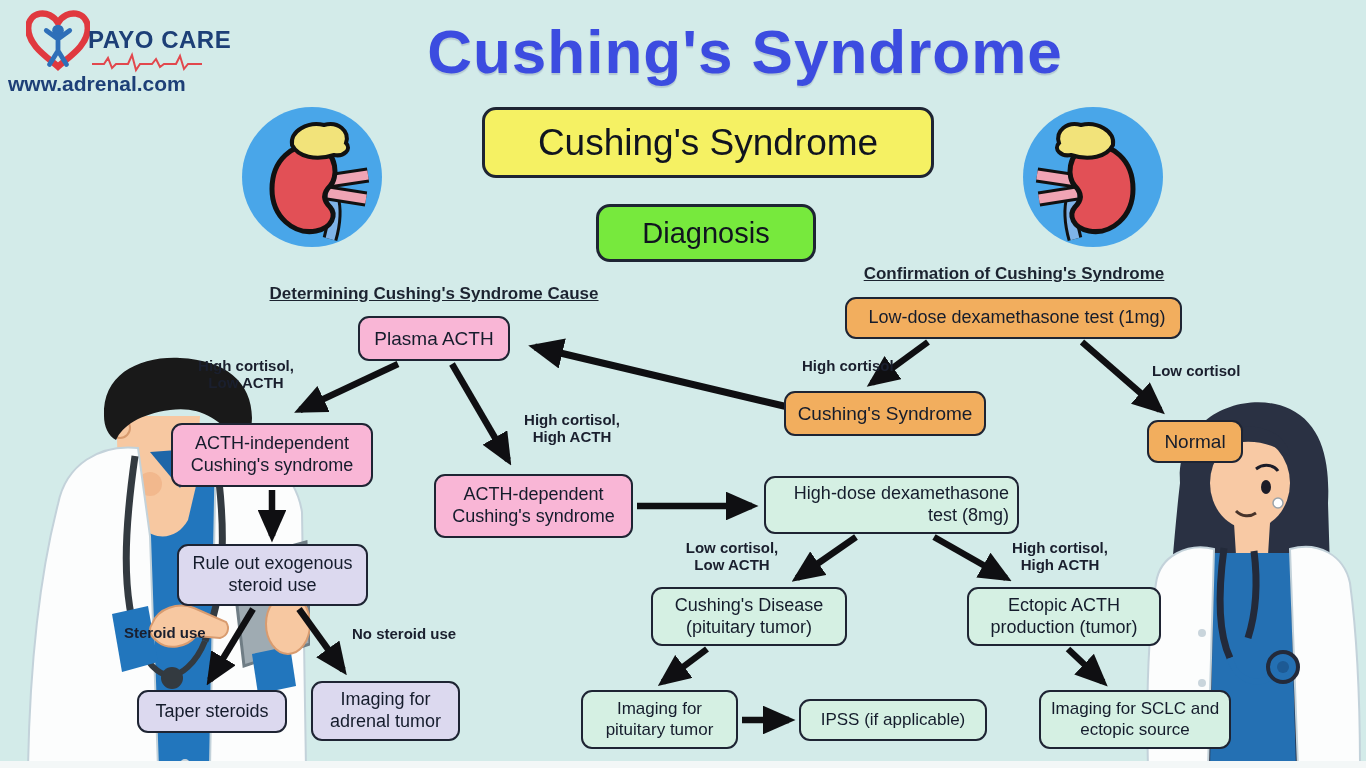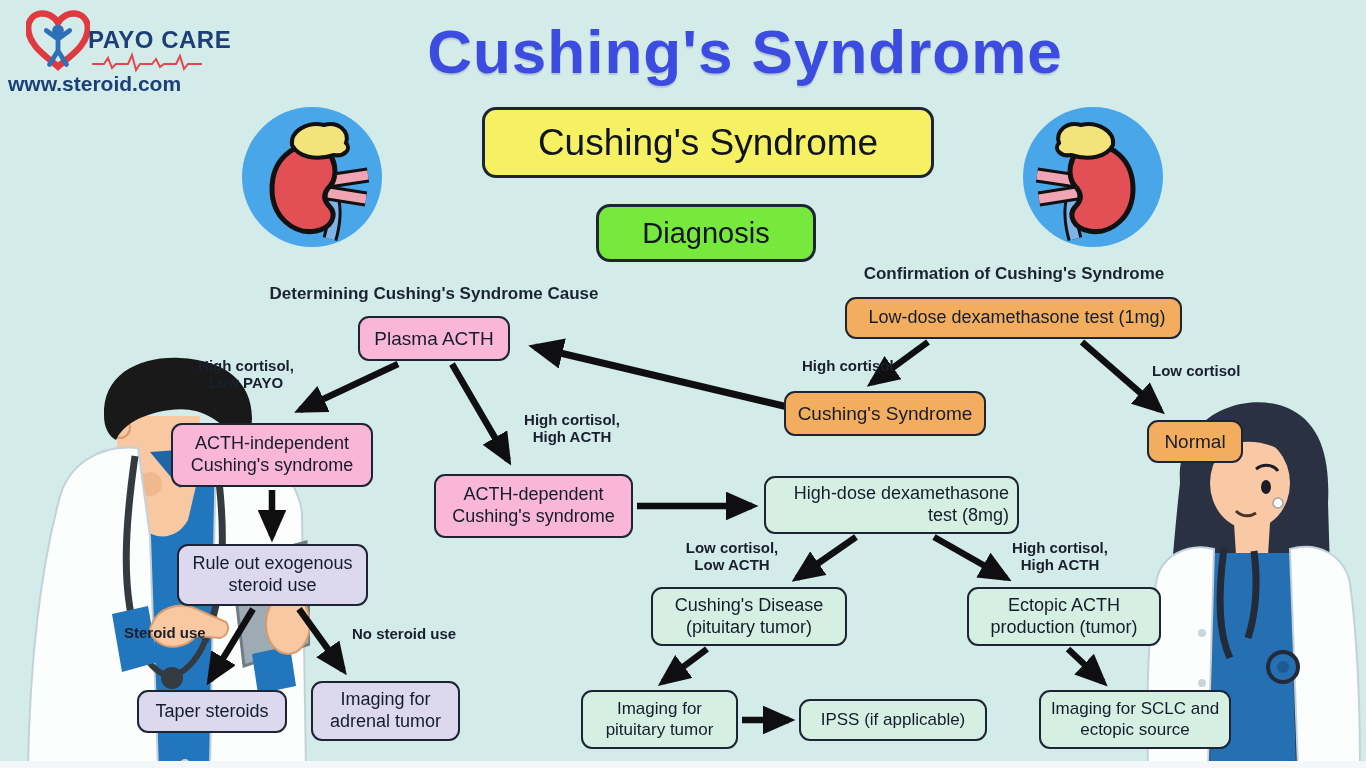--- a/index.html
+++ b/index.html
@@ -10,21 +10,21 @@
   .title{left:345px;top:16px;width:800px;text-align:center;font-size:62px;font-weight:bold;
          color:#3c4ce0;letter-spacing:1px;text-shadow:0 2px 1px rgba(100,115,150,.28);}
   .brand-name{left:88px;top:26px;font-size:24px;font-weight:bold;color:#1d3f77;letter-spacing:.5px;}
   .brand-url{left:8px;top:72px;font-size:21px;font-weight:bold;color:#1d3f77;}
 
   .banner{position:absolute;border:3px solid #1e2433;border-radius:14px;display:flex;
           align-items:center;justify-content:center;color:#10141f;}
   .banner.yellow{background:#f5f163;font-size:37px;}
   .banner.green{background:#77e93d;font-size:29px;}
 
-  .hdr{position:absolute;font-size:17px;font-weight:bold;color:#1c2330;text-align:center;}
+  .hdr{position:absolute;font-size:17px;font-weight:bold;color:#1c2330;text-align:center;text-decoration:underline;}
 
   .node{position:absolute;border:2.5px solid #1e2433;border-radius:11px;display:flex;
         align-items:center;justify-content:center;text-align:center;color:#151c2c;
         line-height:1.22;padding:3px 8px;box-sizing:border-box;z-index:6;}
   .pink{background:#f9b6d6;} .orange{background:#f2ae5e;} .mint{background:#d5f0e3;}
   .lav{background:#dcd9ef;}
   .f19{font-size:19px;} .f18{font-size:18px;} .f17{font-size:17px;}
 
   .lbl{position:absolute;font-size:15px;font-weight:bold;color:#1a1f2e;text-align:center;
        line-height:1.15;z-index:5;}
@@ -86,21 +86,21 @@
 
   <svg class="abs" style="left:26px;top:6px" width="64" height="66" viewBox="0 0 60 62">
     <path d="M30,16 C22,2 2,5 2,21 C2,37 20,48 30,57 C40,48 58,37 58,21 C58,5 38,2 30,16 Z" fill="none" stroke="#e0393f" stroke-width="6"></path>
     <circle cx="30" cy="23" r="5.5" fill="#2e6fb8"></circle>
     <path d="M30,28 L30,42 M30,31 L19,23 M30,31 L41,23 M30,42 L22,55 M30,42 L38,55" fill="none" stroke="#2e6fb8" stroke-width="4.5" stroke-linecap="round"></path>
   </svg>
   <div class="abs brand-name">PAYO CARE</div>
   <svg class="abs" style="left:92px;top:52px" width="116" height="22" viewBox="0 0 116 22">
     <polyline points="0,12 12,12 16,6 20,16 24,12 36,12 40,3 44,18 48,12 60,12 64,7 68,15 72,12 84,12 88,4 92,17 96,12 110,12" fill="none" stroke="#e2474d" stroke-width="2"></polyline>
   </svg>
-  <div class="abs brand-url">www.steroid.com</div>
+  <div class="abs brand-url">www.adrenal.com</div>
 
   <div class="abs title">Cushing's Syndrome</div>
 
   <svg class="kidney" style="left:240px;top:105px" width="144" height="144" viewBox="0 0 144 144">
     <circle cx="72" cy="72" r="70" fill="#49a6e9"></circle>
     <path d="M92,92 C96,106 94,120 90,134" fill="none" stroke="#111" stroke-width="15"></path>
     <path d="M92,92 C96,106 94,120 90,134" fill="none" stroke="#7fb3e8" stroke-width="9"></path>
     <path d="M88,76 L128,70 M88,88 L126,94" fill="none" stroke="#111" stroke-width="15"></path>
     <path d="M88,76 L128,70 M88,88 L126,94" fill="none" stroke="#f0a4b4" stroke-width="9"></path>
     <path d="M78,42 C52,36 32,56 32,84 C32,112 54,130 76,126 C92,123 97,110 90,102 C83,95 83,88 90,81 C98,73 98,48 78,42 Z" fill="#e25056" stroke="#111" stroke-width="5"></path>
@@ -155,21 +155,21 @@
   <div class="node mint f18" style="left:764px;top:476px;width:255px;height:58px;text-align:right;">High-dose dexamethasone test (8mg)</div>
   <div class="node lav f18" style="left:177px;top:544px;width:191px;height:62px;">Rule out exogenous steroid use</div>
   <div class="node mint f18" style="left:651px;top:587px;width:196px;height:59px;">Cushing's Disease (pituitary tumor)</div>
   <div class="node mint f18" style="left:967px;top:587px;width:194px;height:59px;">Ectopic ACTH production (tumor)</div>
   <div class="node lav f18" style="left:137px;top:690px;width:150px;height:43px;">Taper steroids</div>
   <div class="node lav f18" style="left:311px;top:681px;width:149px;height:60px;">Imaging for adrenal tumor</div>
   <div class="node mint f17" style="left:581px;top:690px;width:157px;height:59px;">Imaging for pituitary tumor</div>
   <div class="node mint f17" style="left:799px;top:699px;width:188px;height:42px;">IPSS (if applicable)</div>
   <div class="node mint f17" style="left:1039px;top:690px;width:192px;height:59px;">Imaging for SCLC and ectopic source</div>
 
-  <div class="lbl" style="left:190px;top:357px;width:112px;">High cortisol, Low PAYO</div>
+  <div class="lbl" style="left:190px;top:357px;width:112px;">High cortisol, Low ACTH</div>
   <div class="lbl" style="left:516px;top:411px;width:112px;">High cortisol, High ACTH</div>
   <div class="lbl left" style="left:802px;top:357px;width:120px;">High cortisol</div>
   <div class="lbl left" style="left:1152px;top:362px;width:120px;">Low cortisol</div>
   <div class="lbl" style="left:676px;top:539px;width:112px;">Low cortisol, Low ACTH</div>
   <div class="lbl" style="left:1004px;top:539px;width:112px;">High cortisol, High ACTH</div>
   <div class="lbl left" style="left:124px;top:624px;width:100px;">Steroid use</div>
   <div class="lbl left" style="left:352px;top:625px;width:130px;">No steroid use</div>
 
   <div class="bottom-strip"></div>
 </div>

